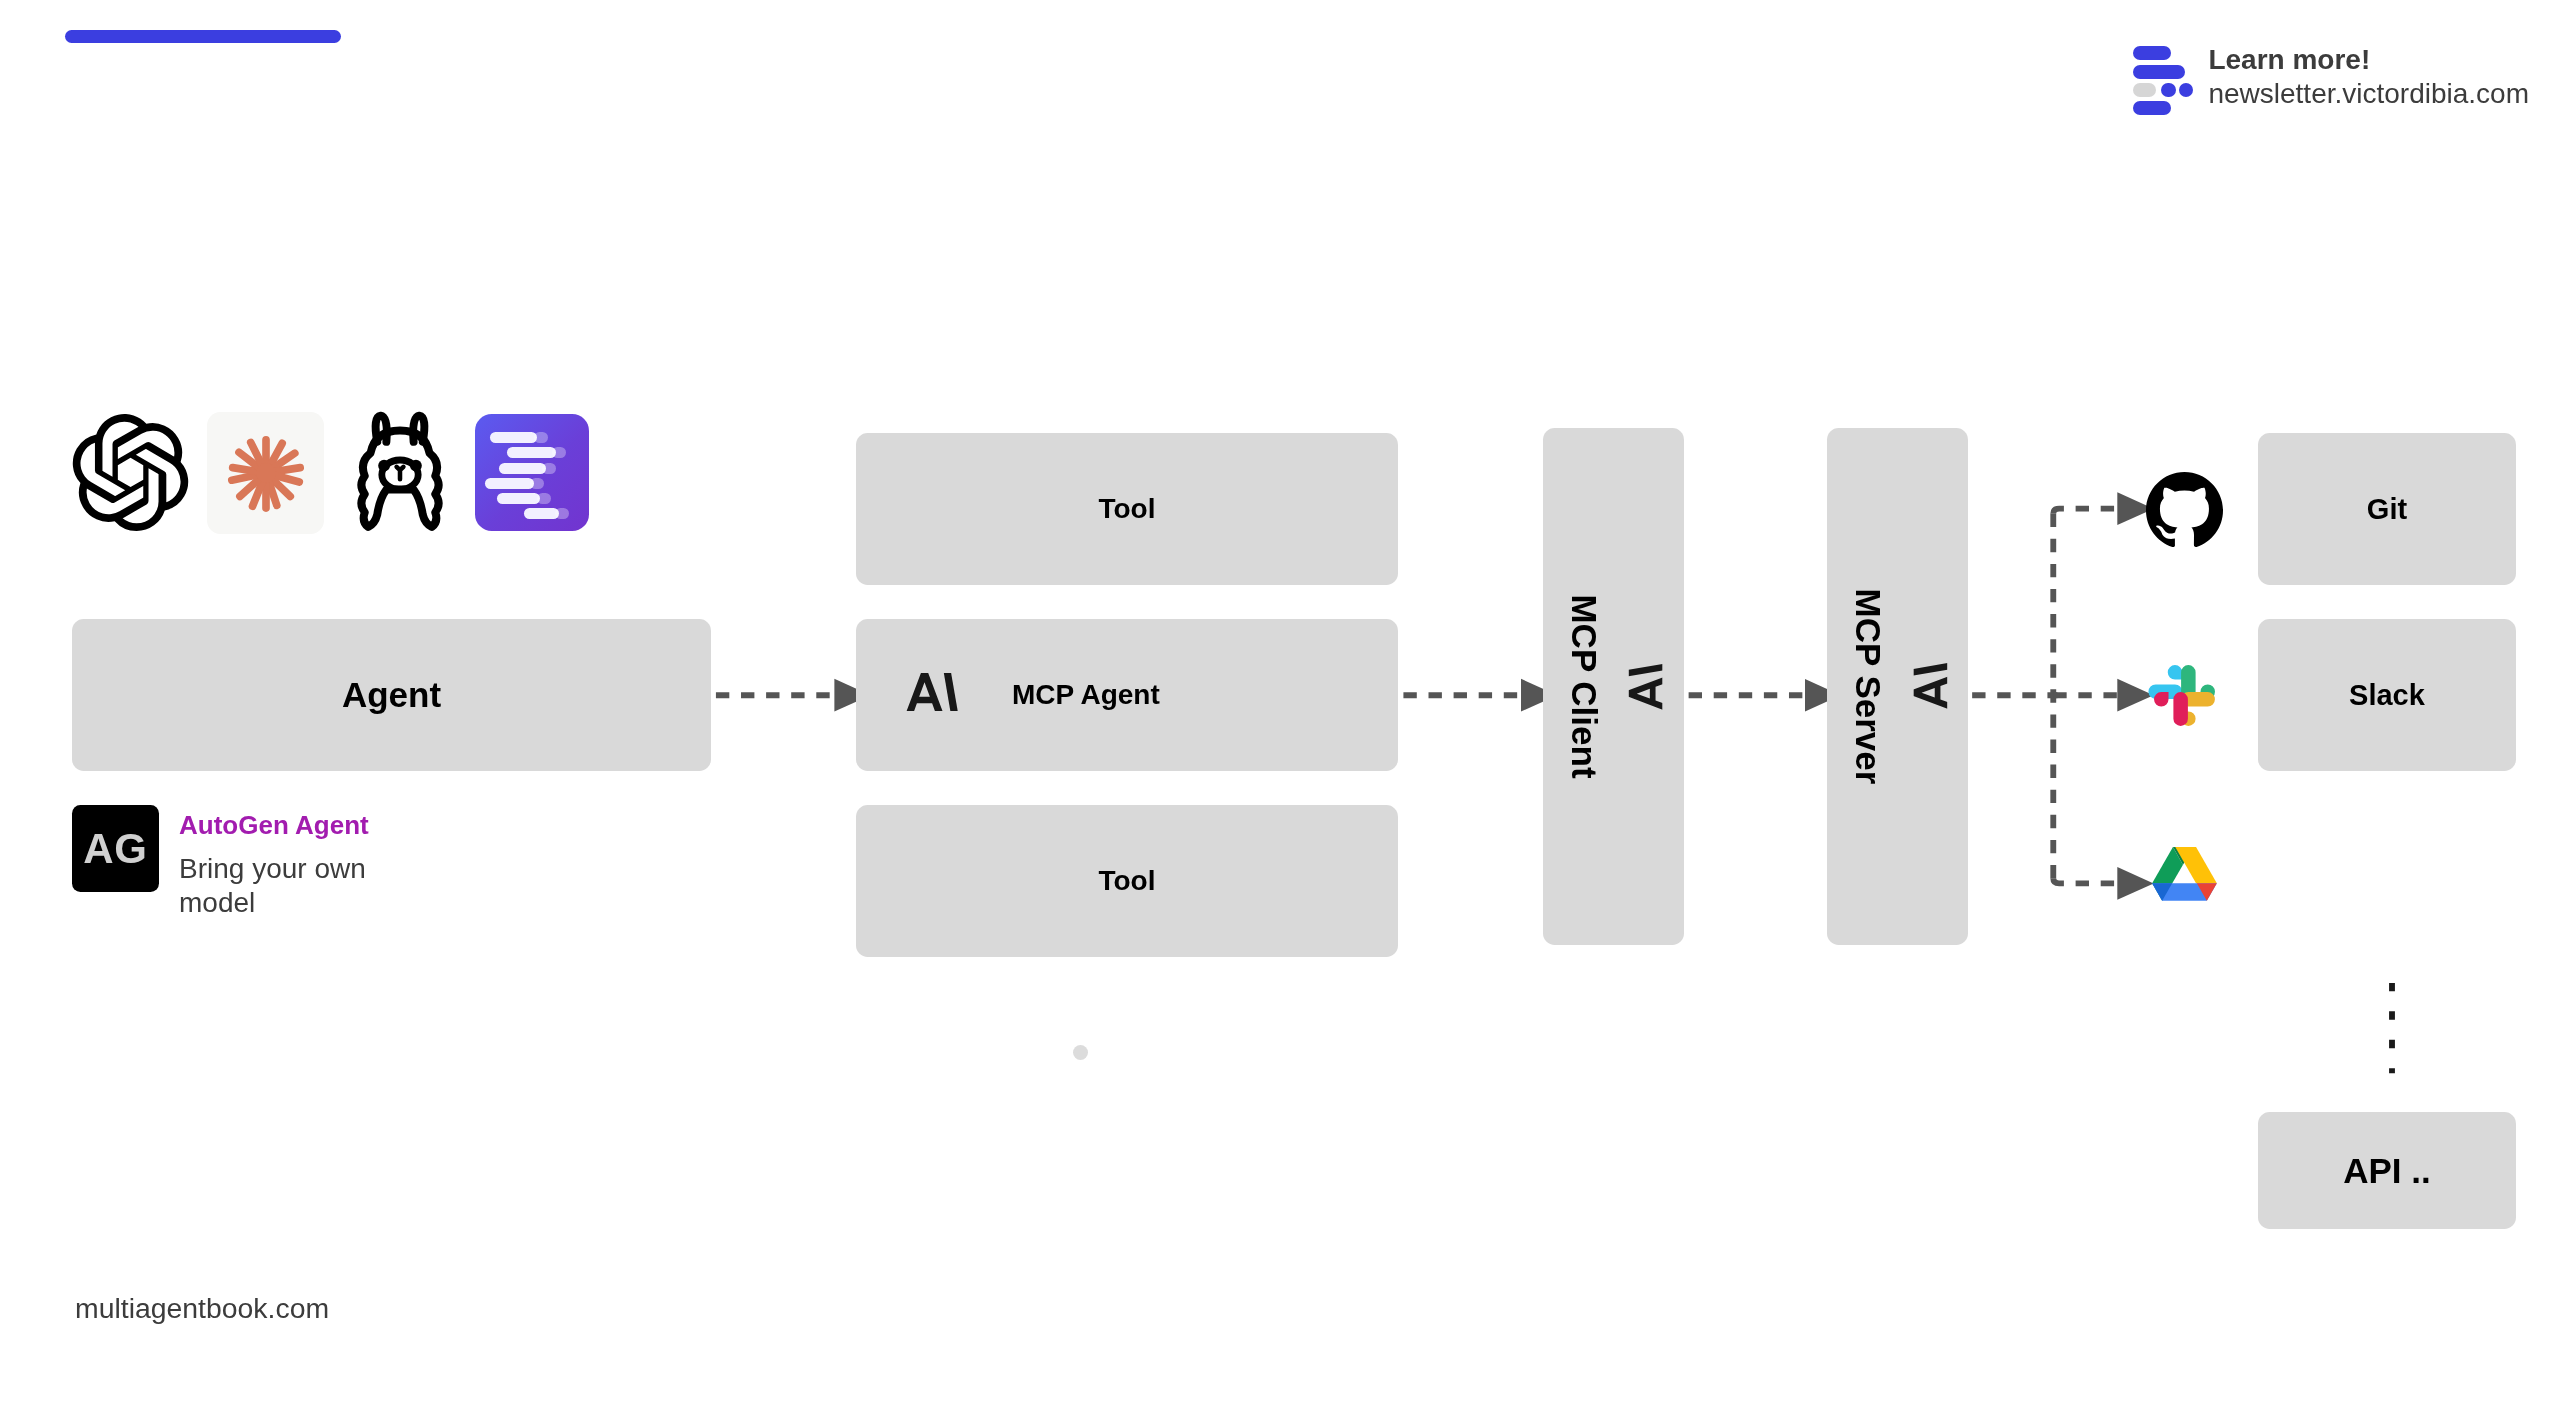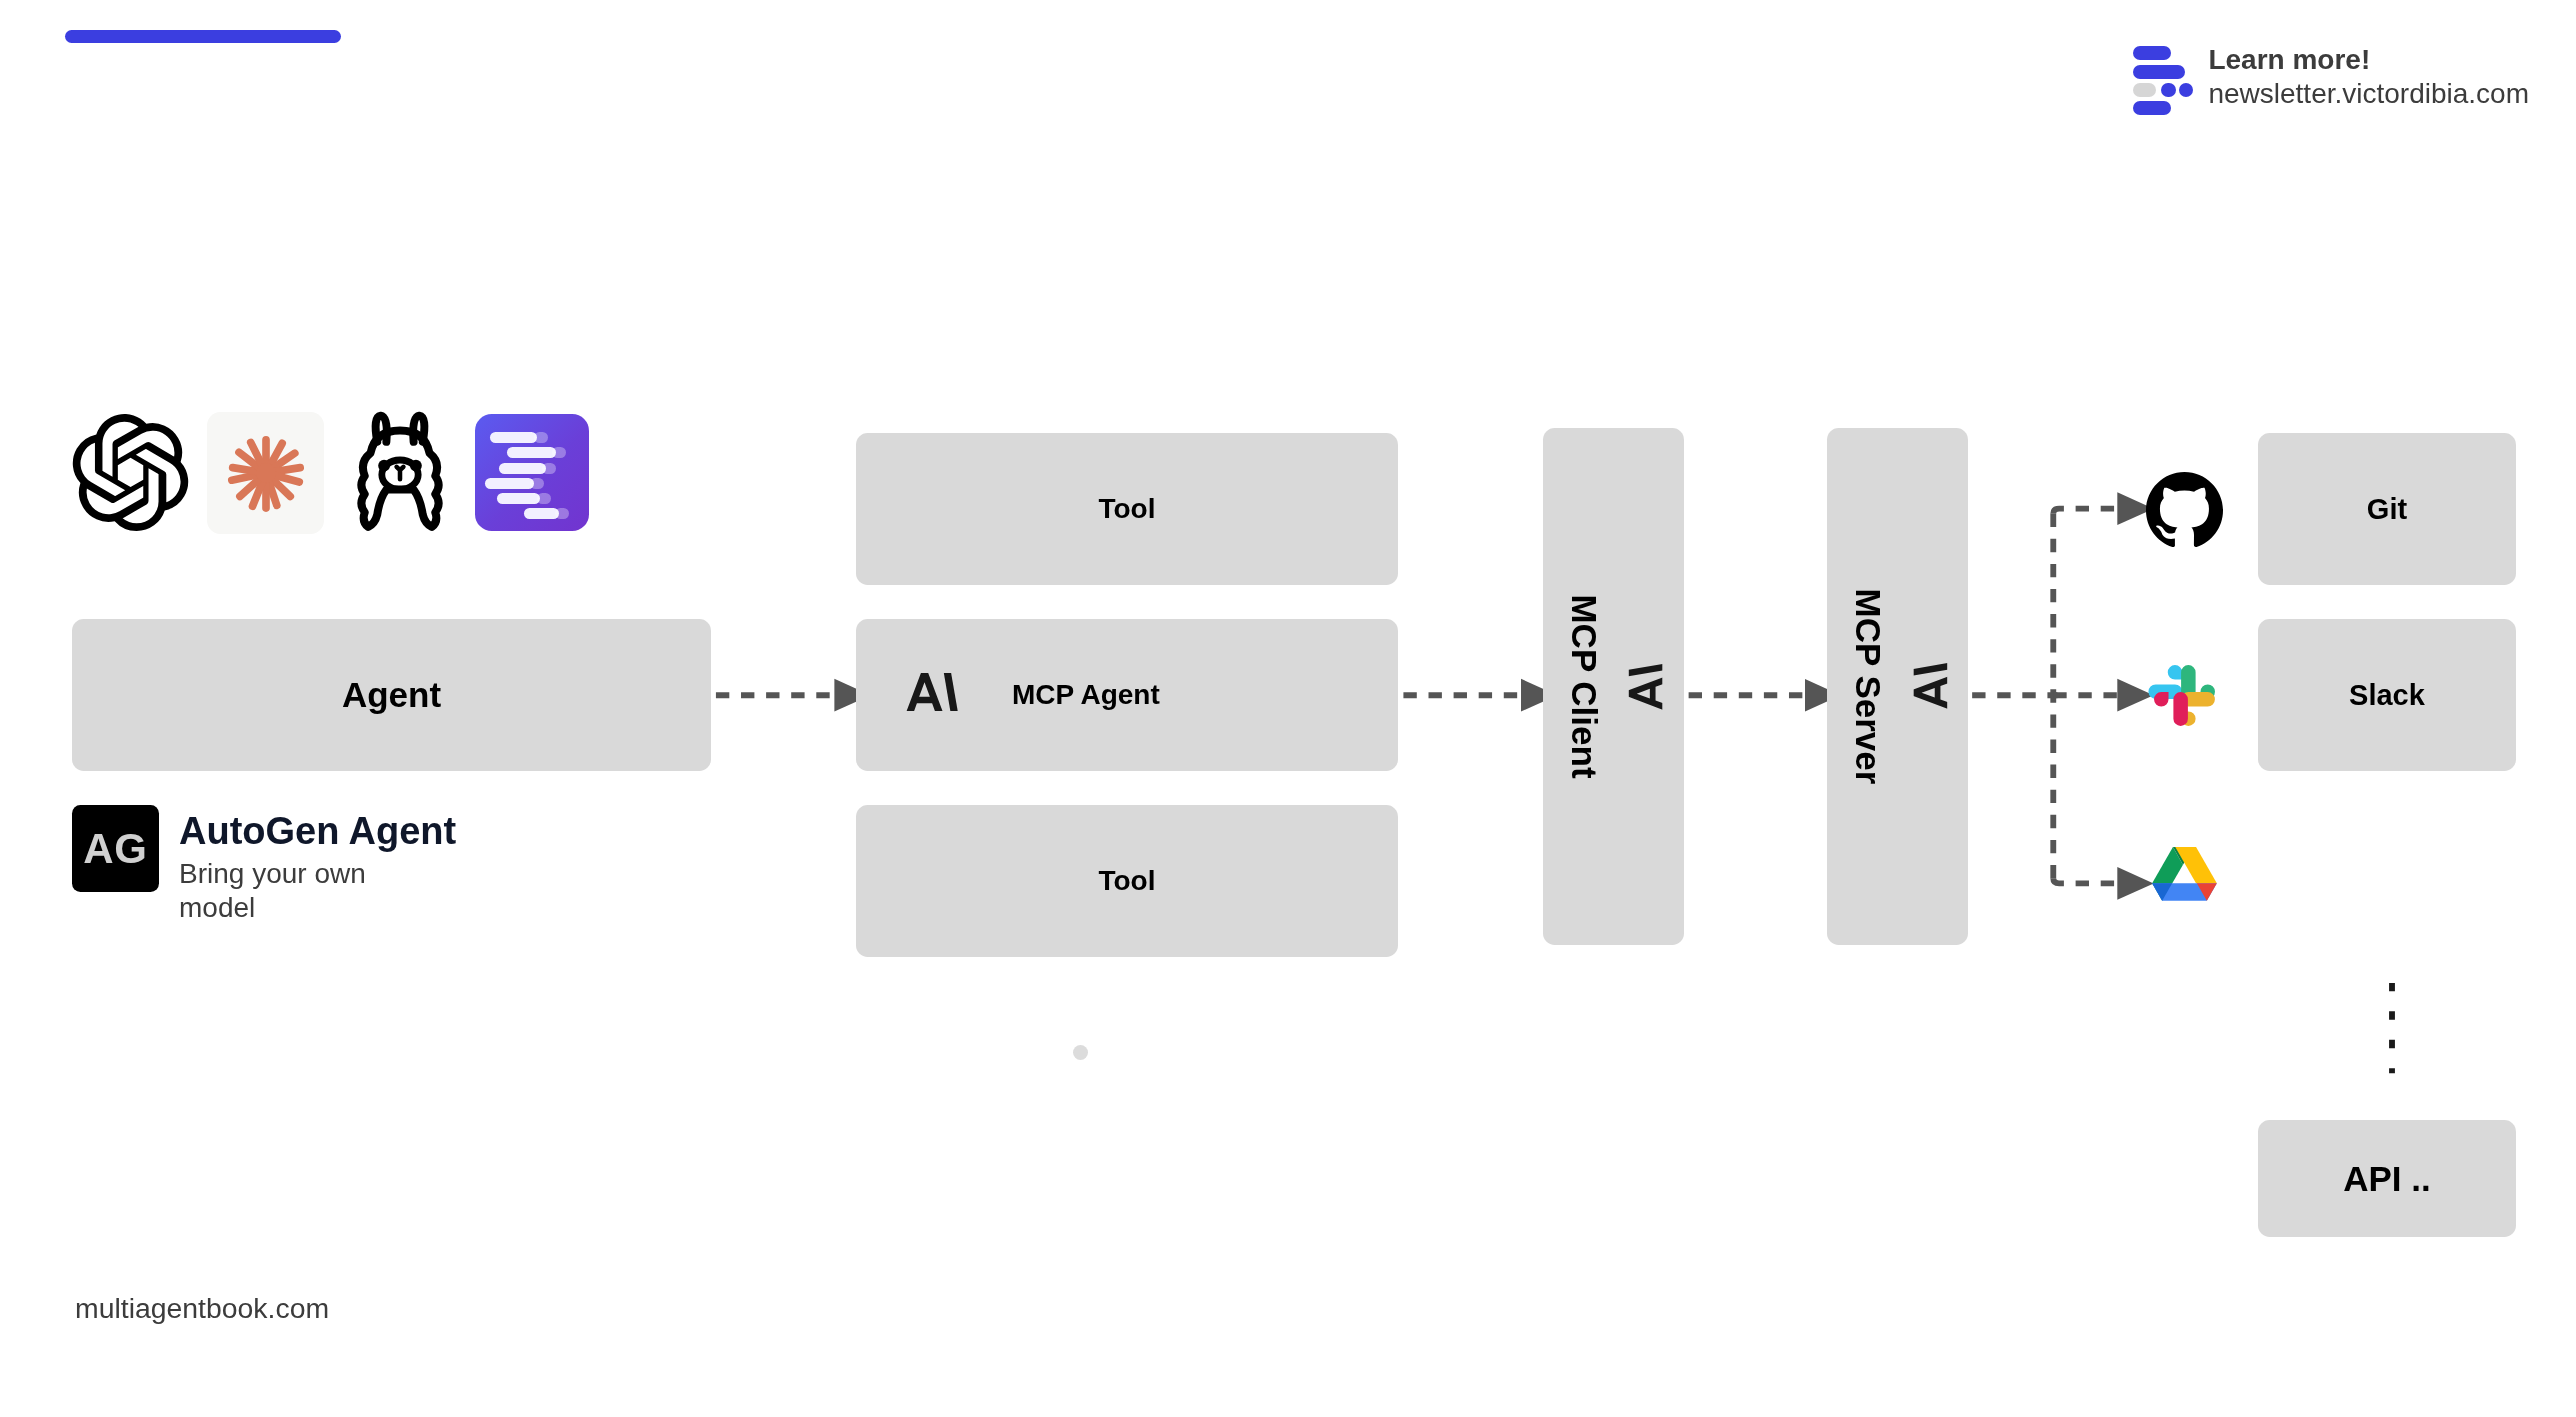--- a/index.html
+++ b/index.html
@@ -112,21 +112,21 @@
     transform: rotate(90deg);
     white-space: nowrap;
   }
   .pillar .label { font-size: 35px; }
 
   
   .svc-box { left: 2258px; width: 258px; height: 152px; font-size: 29px; }
   #svc-box-git   { top: 433px; }
   #svc-box-slack { top: 619px; }
   #svc-box-drive { top: 805px; }
-  #svc-box-api   { left: 2258px; top: 1112px; width: 258px; height: 117px; font-size: 35px; margin-top: 8px; }
+  #svc-box-api   { left: 2258px; top: 1112px; width: 258px; height: 117px; font-size: 35px; }
 
   
   .models-row {
     position: absolute;
     left: 72px; top: 410px;
     display: flex;
     align-items: center;
     gap: 18.4px;
   }
   .model-icon { position: relative; flex: none; }
@@ -171,24 +171,24 @@
     border-radius: 8.4px;
     display: flex; align-items: center; justify-content: center;
     color: #d0d0d0;
     font-size: 42px;
     font-weight: bold;
     letter-spacing: 0.8px;
     flex: none;
   }
   .legend-text { padding-top: 5px; }
   .legend-title {
-    font-size: 38px;
+    font-size: 26px;
     font-weight: bold;
-    color: #0f172a;
-    margin-bottom: 4px;
+    color: #a21caf;
+    margin-bottom: 11px;
     white-space: nowrap;
   }
   .legend-sub {
     font-size: 28px;
     color: #3c3c3c;
     line-height: 1.2;
     width: 251px;
   }
 
   

